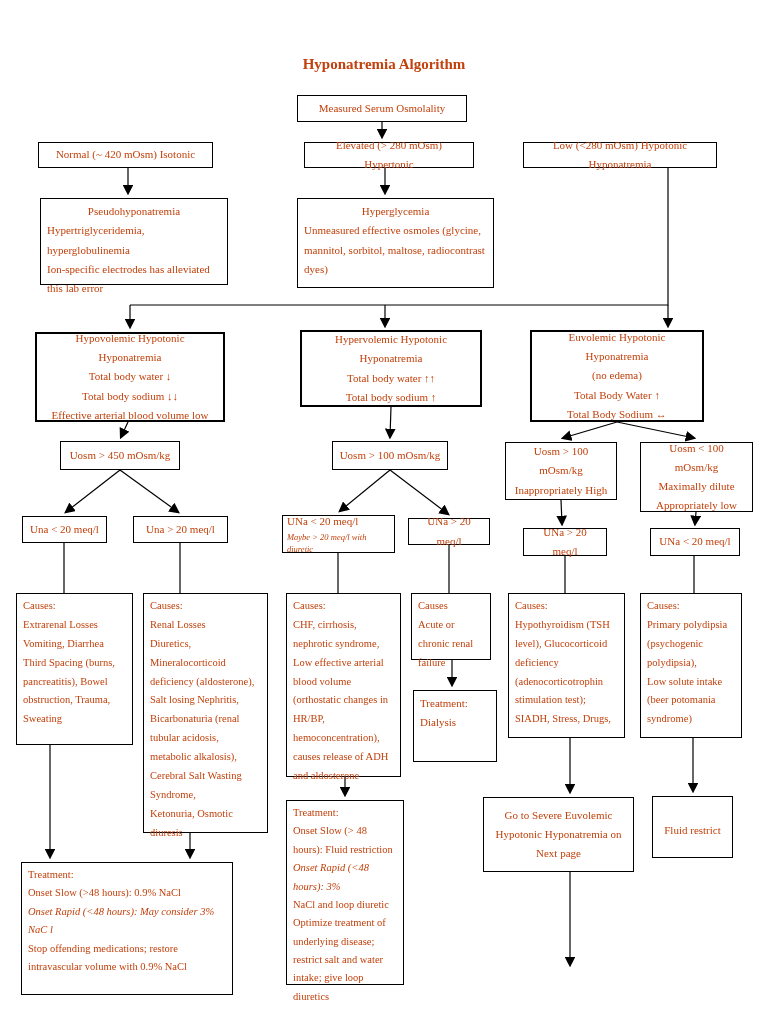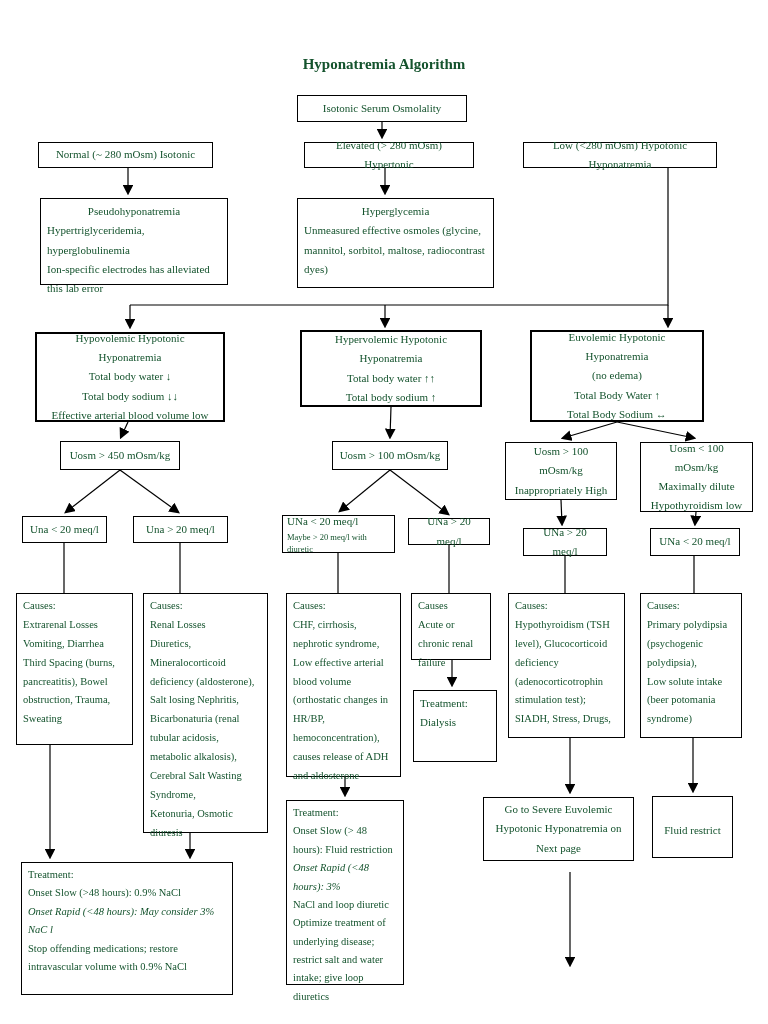--- a/index.html
+++ b/index.html
@@ -1,39 +1,39 @@
 <!DOCTYPE html>
 <html><head>
 <meta charset="utf-8">
 <style>
   html,body{margin:0;padding:0;background:#e8e8e8;}
   .page{
     position:relative;width:768px;height:1024px;background:#ffffff;
-    font-family:"Liberation Serif","DejaVu Serif",serif;color:#14532d;
+    font-family:"Liberation Serif","DejaVu Serif",serif;color:#c2410c;
     overflow:hidden;margin:0 auto;
   }
   .title{
     position:absolute;left:0;right:0;top:56px;text-align:center;
     font-weight:bold;font-size:15px;
   }
   .wires{position:absolute;left:0;top:0;width:768px;height:1024px;}
   .w{stroke:#000;stroke-width:1.2;fill:none;}
   .box{
     position:absolute;box-sizing:border-box;background:#fff;
     border:1px solid #000;padding:3px 6px;font-size:11px;line-height:1.75;
     display:flex;flex-direction:column;
   }
   .b2{border-width:2px;}
   .ta-c{text-align:center;}
   .vc{justify-content:center;}
   .causes{font-size:10.5px;line-height:1.8;}
   .ln{display:block;}
   .ln.c{text-align:center;}
   .ln.i{font-style:italic;}
-  .ln.small{font-size:8.5px;line-height:1.4;}
+  .ln.small{font-size:8.5px;line-height:1.4;font-style:italic;}
   .ln.gap{}
 
   #b-measured{left:297px;top:95px;width:170px;height:27px}
   #b-normal{left:38px;top:142px;width:175px;height:26px}
   #b-elevated{left:304px;top:142px;width:170px;height:26px}
   #b-low{left:523px;top:142px;width:194px;height:26px}
   #b-pseudo{left:40px;top:198px;width:188px;height:87px}
   #b-hyperglycemia{left:297px;top:198px;width:197px;height:90px}
   #b-hypovolemic{left:35px;top:332px;width:190px;height:90px}
   #b-hypervolemic{left:300px;top:330px;width:182px;height:77px}
@@ -50,21 +50,21 @@
   #b-una-lt20-r{left:650px;top:528px;width:90px;height:28px}
   #b-causes1{left:16px;top:593px;width:117px;height:152px}
   #b-causes2{left:143px;top:593px;width:125px;height:240px}
   #b-causes3{left:286px;top:593px;width:115px;height:184px}
   #b-causes4{left:411px;top:593px;width:80px;height:67px}
   #b-causes5{left:508px;top:593px;width:117px;height:145px}
   #b-causes6{left:640px;top:593px;width:102px;height:145px}
   #b-dialysis{left:413px;top:690px;width:84px;height:72px}
   #b-treat1{left:21px;top:862px;width:212px;height:133px;font-size:10.5px;}
   #b-treat2{left:286px;top:800px;width:118px;height:185px;font-size:10.5px;}
-  #b-goto{left:483px;top:797px;width:151px;height:64px}
+  #b-goto{left:483px;top:797px;width:151px;height:75px}
   #b-fluid{left:652px;top:796px;width:81px;height:62px;padding-top:24px;}
 </style>
 </head>
 <body>
 
 <div class="page">
 
   <div class="title">Hyponatremia Algorithm</div>
 
   <svg class="wires" viewBox="0 0 768 1024">
@@ -108,24 +108,24 @@
     <line class="w" x1="190" y1="833" x2="190" y2="857" marker-end="url(#ah)"></line>
     <line class="w" x1="345" y1="777" x2="345" y2="795" marker-end="url(#ah)"></line>
     <line class="w" x1="452" y1="660" x2="452" y2="685" marker-end="url(#ah)"></line>
     <line class="w" x1="570" y1="738" x2="570" y2="792" marker-end="url(#ah)"></line>
     <line class="w" x1="693" y1="738" x2="693" y2="791" marker-end="url(#ah)"></line>
 
     <line class="w" x1="570" y1="872" x2="570" y2="965" marker-end="url(#ah)"></line>
   </svg>
 
   <div class="box ta-c vc" id="b-measured">
-      <div class="ln">Isotonic Serum Osmolality</div>
+      <div class="ln">Measured Serum Osmolality</div>
     </div>
   <div class="box ta-c vc" id="b-normal">
-      <div class="ln">Normal (~ 280 mOsm) Isotonic</div>
+      <div class="ln">Normal (~ 420 mOsm) Isotonic</div>
     </div>
   <div class="box ta-c vc" id="b-elevated">
       <div class="ln">Elevated (&gt; 280 mOsm) Hypertonic</div>
     </div>
   <div class="box ta-c vc" id="b-low">
       <div class="ln">Low (&lt;280 mOsm) Hypotonic  Hyponatremia</div>
     </div>
 
   <div class="box" id="b-pseudo">
       <div class="ln c">Pseudohyponatremia</div>
@@ -161,21 +161,21 @@
   <div class="box ta-c vc" id="b-uosm100">
       <div class="ln">Uosm &gt; 100 mOsm/kg</div>
     </div>
   <div class="box ta-c vc" id="b-uosm-inapp">
       <div class="ln">Uosm &gt; 100 mOsm/kg</div>
       <div class="ln">Inappropriately High</div>
     </div>
   <div class="box ta-c vc" id="b-uosm-dilute">
       <div class="ln">Uosm &lt; 100 mOsm/kg</div>
       <div class="ln">Maximally dilute</div>
-      <div class="ln">Hypothyroidism low</div>
+      <div class="ln">Appropriately low</div>
     </div>
 
   <div class="box ta-c vc" id="b-una-lt20-l">
       <div class="ln">Una &lt; 20 meq/l</div>
     </div>
   <div class="box ta-c vc" id="b-una-gt20-l">
       <div class="ln">Una &gt; 20 meq/l</div>
     </div>
   <div class="box vc" id="b-una-lt20-c">
       <div class="ln">UNa &lt; 20 meq/l</div>

